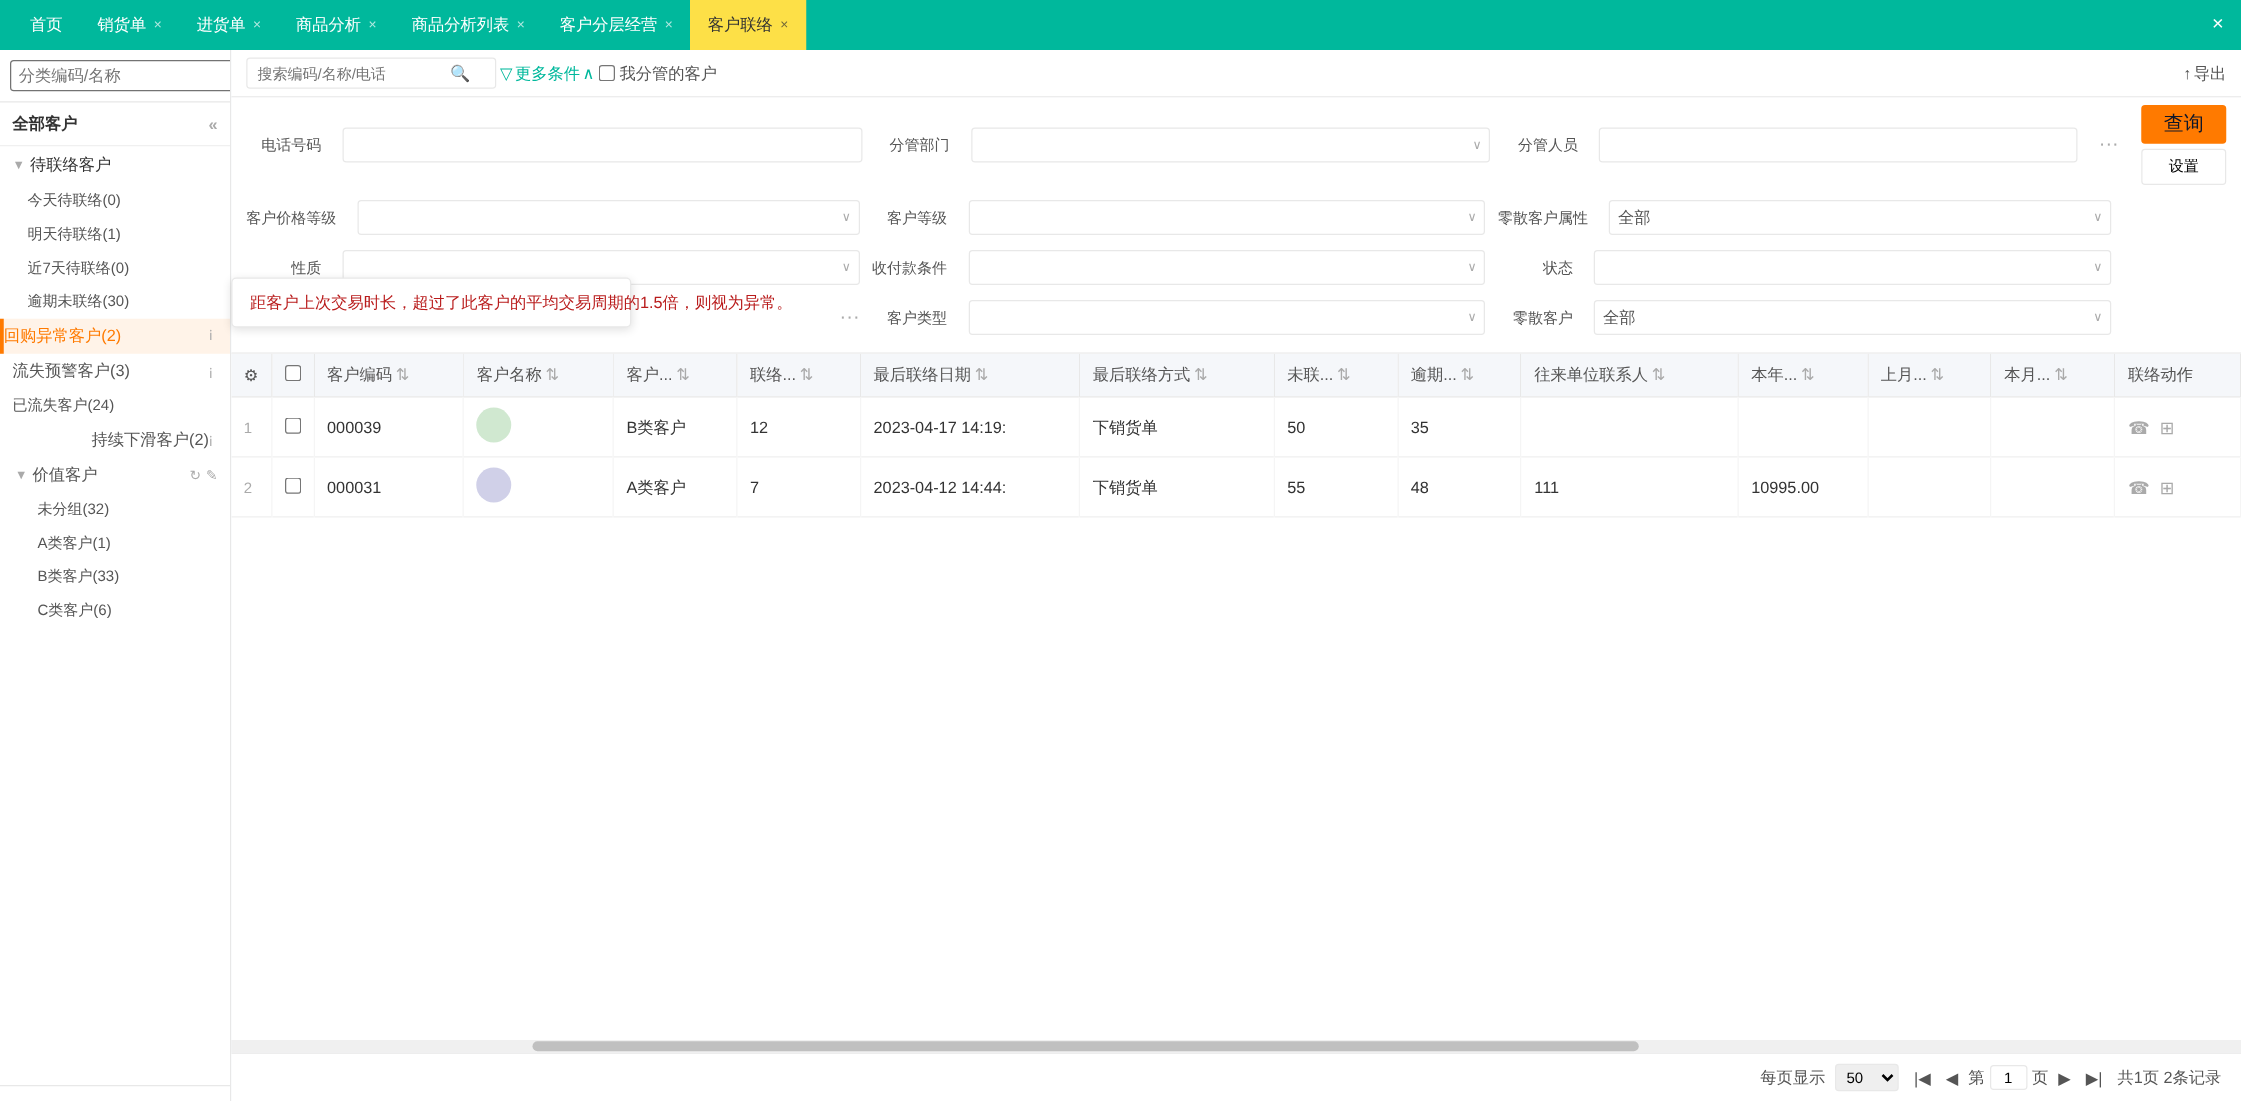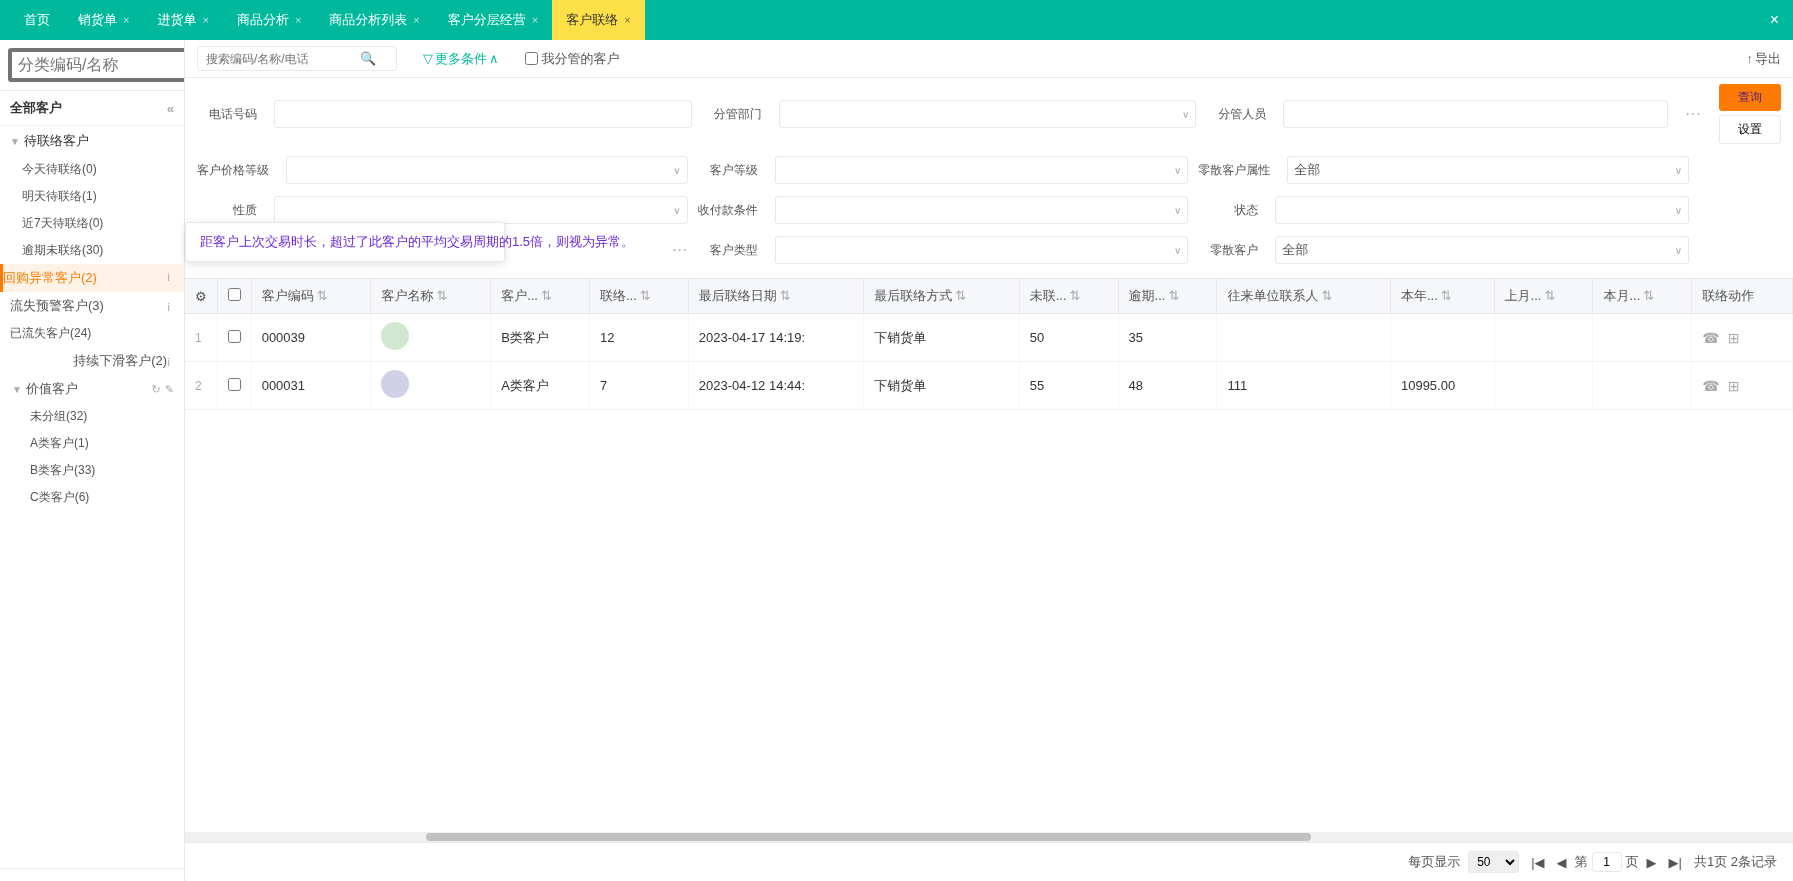--- a/index.html
+++ b/index.html
@@ -34,22 +34,22 @@
 
     
     .sidebar {
       width: 185px; background: white; border-right: 1px solid #e8e8e8;
       display: flex; flex-direction: column; overflow: hidden; flex-shrink: 0;
     }
     .sidebar-search {
       padding: 8px; border-bottom: 1px solid #e8e8e8; display: flex; align-items: center; gap: 4px;
     }
     .sidebar-search input {
-      flex: 1; border: 4px solid #737373; border-radius: 3px; padding: 4px 6px;
-      font-size: 16px; outline: none;
+      flex: 1; border: 1px solid #737373; border-radius: 3px; padding: 4px 6px;
+      font-size: 13px; outline: none;
     }
     .sidebar-search .search-icon { color: #aaa; cursor: pointer; }
 
     .sidebar-header {
       padding: 8px 10px; display: flex; align-items: center; justify-content: space-between;
       font-weight: bold; color: #333; border-bottom: 1px solid #f0f0f0;
     }
     .sidebar-header .icons { display: flex; gap: 4px; color: #aaa; cursor: pointer; }
 
     .sidebar-tree { overflow-y: auto; flex: 1; }
@@ -68,35 +68,35 @@
     .tree-subgroup-title {
       padding: 5px 10px 5px 12px; cursor: pointer; color: #555; font-size: 12px;
       display: flex; align-items: center; gap: 4px;
     }
     .tree-subgroup-title .arrow { color: #aaa; font-size: 10px; }
 
     
     .tooltip-box {
       position: absolute; left: 185px; top: 222px; z-index: 100;
       background: white; border: 1px solid #e8e8e8; border-radius: 4px;
-      padding: 10px 14px; font-size: 12px; color: #6d28d9;
+      padding: 10px 14px; font-size: 12px; color: #b91c1c;
       box-shadow: 0 2px 8px rgba(0,0,0,0.12); max-width: 320px;
       white-space: nowrap;
     }
 
     
     .content-area {
       flex: 1; display: flex; flex-direction: column; overflow: hidden;
       background: #f5f7fa;
     }
 
     
     .filter-bar {
       background: white; padding: 6px 12px; border-bottom: 1px solid #e8e8e8;
-      display: flex; align-items: center; gap: 26px;
+      display: flex; align-items: center; gap: 3px;
     }
     .filter-bar .search-input-wrap {
       display: flex; align-items: center; border: 1px solid #e8e8e8; border-radius: 3px;
       padding: 4px 8px; gap: 4px; width: 200px;
     }
     .filter-bar .search-input-wrap input {
       border: none; outline: none; font-size: 12px; color: #999; width: 150px;
     }
     .filter-bar .more-conditions {
       color: #00b89c; cursor: pointer; font-size: 12px; display: flex; align-items: center; gap: 2px;
@@ -127,22 +127,22 @@
     .filter-select .arrow { color: #aaa; font-size: 10px; }
     .filter-input {
       flex: 1; border: 1px solid #e8e8e8; border-radius: 3px; padding: 4px 6px;
       font-size: 12px; color: #555; min-height: 28px; outline: none;
     }
 
     .action-btns {
       display: flex; flex-direction: column; gap: 4px; padding-left: 8px;
     }
     .btn-query {
-      background: #ff7a00; color: #4c1d95; border: none; border-radius: 3px;
-      padding: 5px 18px; cursor: pointer; font-size: 12px;
+      background: #ff7a00; color: #0f172a; border: none; border-radius: 3px;
+      padding: 5px 18px; cursor: pointer; font-size: 16px;
     }
     .btn-set {
       background: white; color: #000000; border: 1px solid #e8e8e8; border-radius: 3px;
       padding: 5px 18px; cursor: pointer; font-size: 12px;
     }
 
     
     .table-container {
       flex: 1; overflow: auto; background: white; margin: 0;
     }

